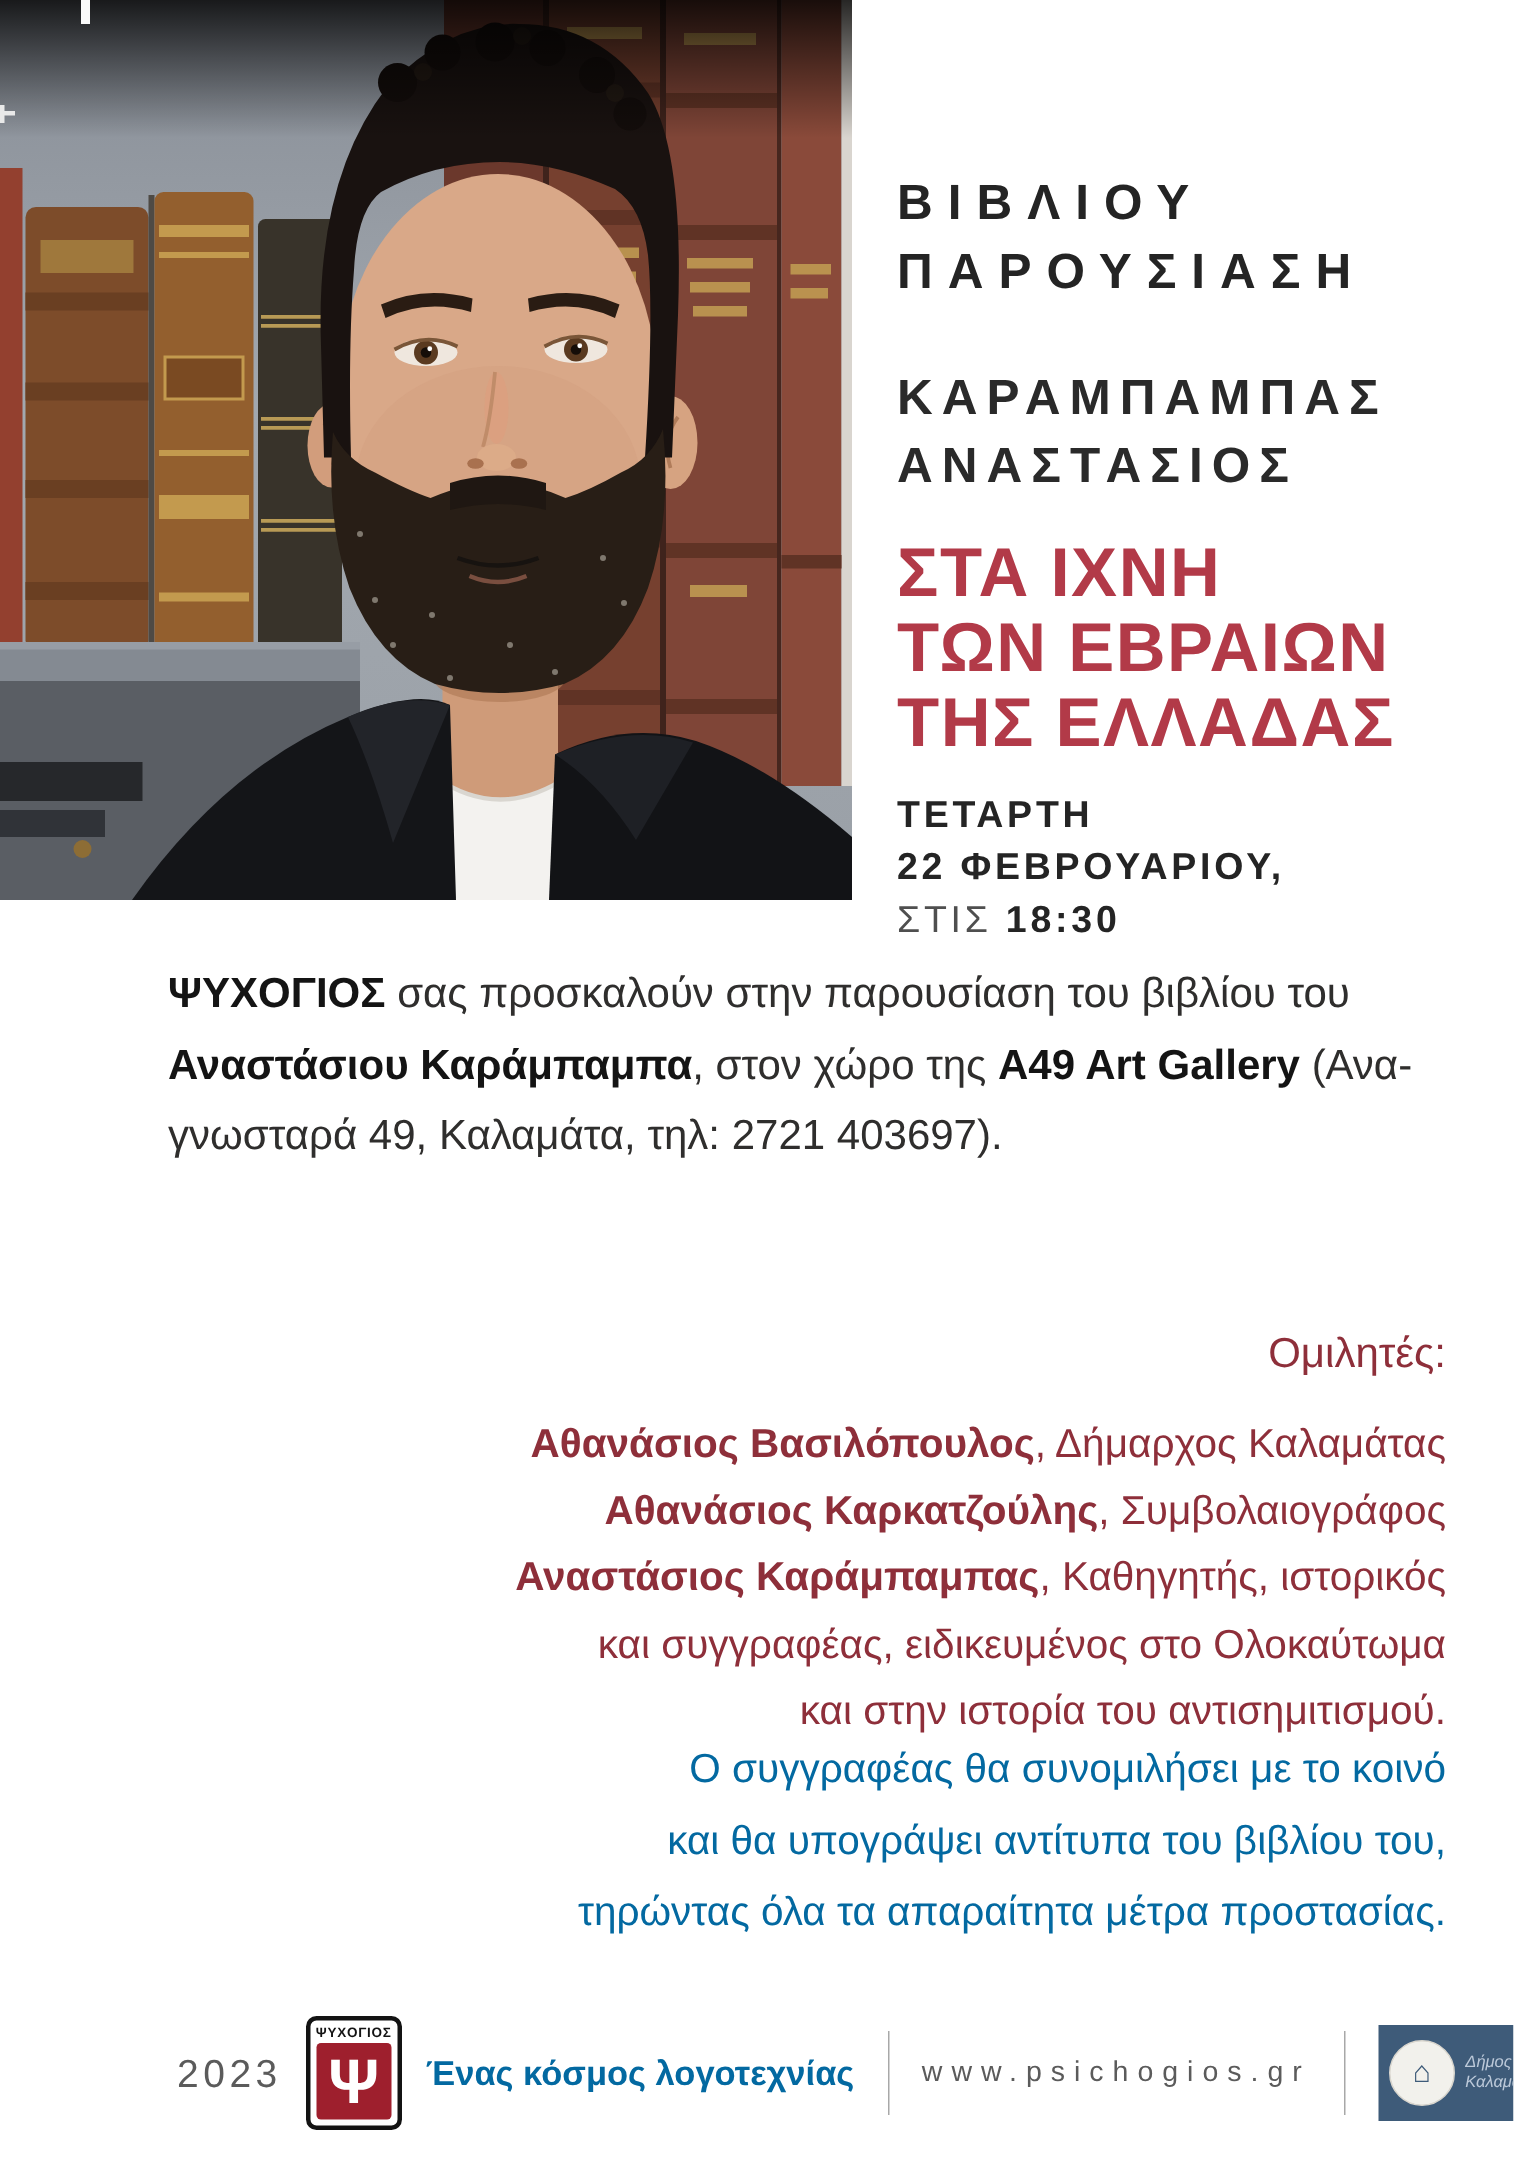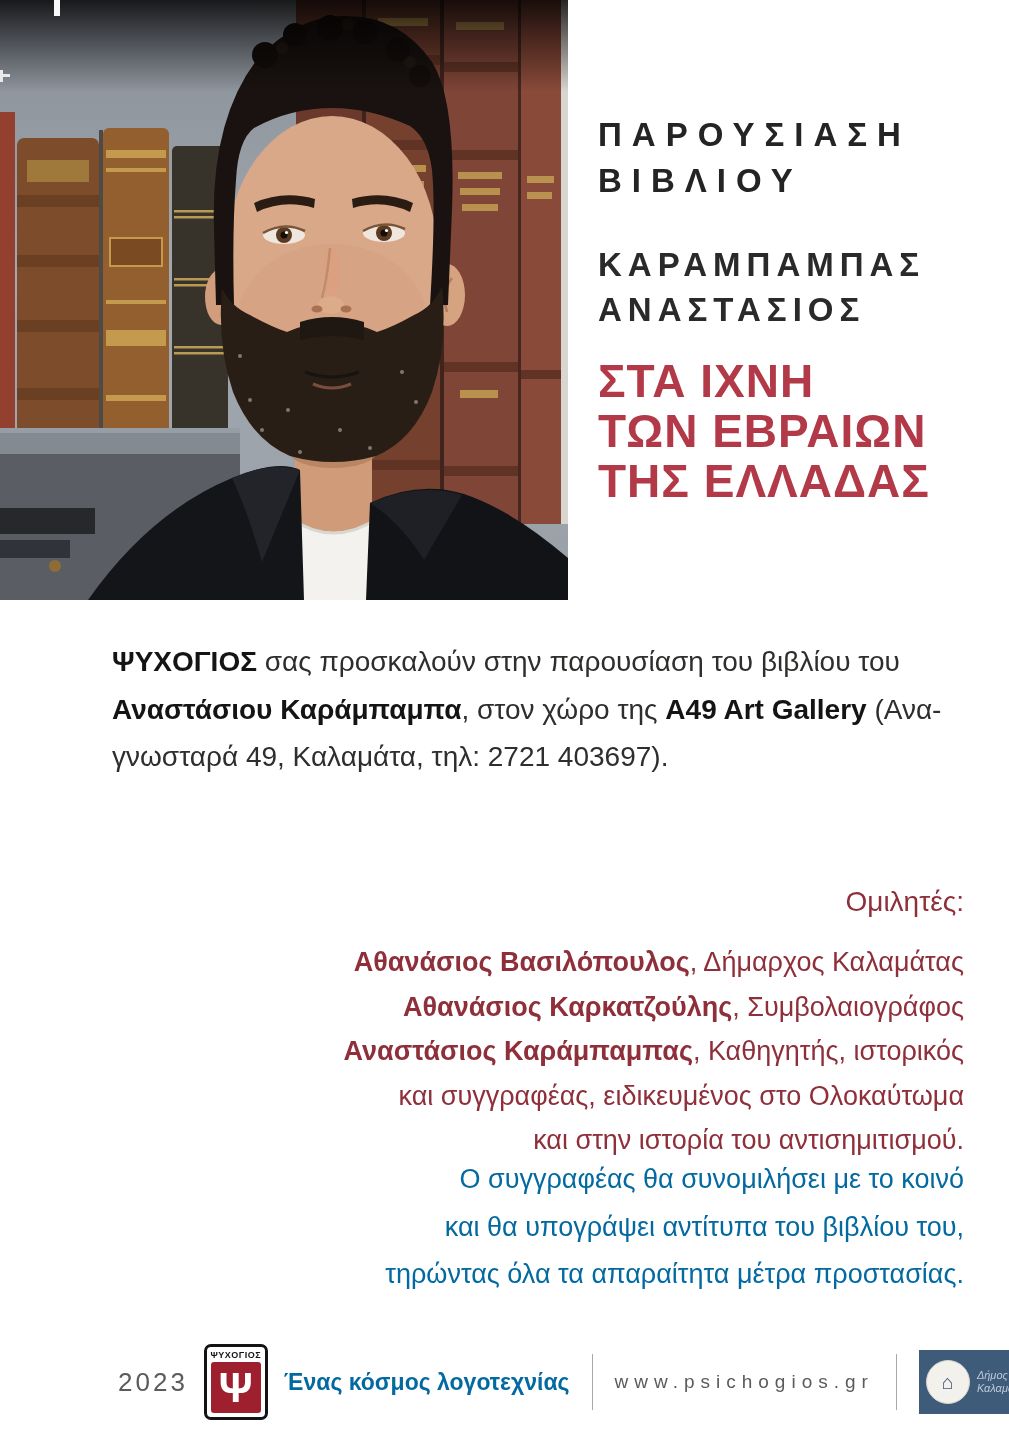--- a/index.html
+++ b/index.html
@@ -212,31 +212,36 @@
 
       <rect x="0" y="0" width="568" height="92" fill="url(#shade)"></rect>
       <rect x="54" y="0" width="6" height="16" fill="#fafafa"></rect>
       <rect x="0" y="70" width="3" height="12" fill="#e9e9e9"></rect>
       <rect x="0" y="74" width="10" height="3" fill="#e9e9e9"></rect>
     </svg>
   </div>
 
   <div class="rightcol">
     <div class="hdr">
+      <div>ΒΙΒΛΙΟΥ</div>
       <div>ΠΑΡΟΥΣΙΑΣΗ</div>
-      <div>ΒΙΒΛΙΟΥ</div>
     </div>
     <div class="auth">
       <div>ΚΑΡΑΜΠΑΜΠΑΣ</div>
       <div>ΑΝΑΣΤΑΣΙΟΣ</div>
     </div>
     <div class="btitle">
       <div>ΣΤΑ ΙΧΝΗ</div>
       <div>ΤΩΝ ΕΒΡΑΙΩΝ</div>
       <div>ΤΗΣ ΕΛΛΑΔΑΣ</div>
+    </div>
+    <div class="evt">
+      <div>ΤΕΤΑΡΤΗ</div>
+      <div>22 ΦΕΒΡΟΥΑΡΙΟΥ,</div>
+      <div><span class="lite">ΣΤΙΣ</span> <span>18:30</span></div>
     </div>
   </div>
 
   <div class="invite">
     <div><b>ΨΥΧΟΓΙΟΣ</b><span> σας προσκαλούν στην παρουσίαση του βιβλίου του</span></div>
     <div><b>Αναστάσιου Καράμπαμπα</b><span>, στον χώρο της </span><b>A49 Art Gallery</b><span> (Ανα-</span></div>
     <div><span>γνωσταρά 49, Καλαμάτα, τηλ: 2721 403697).</span></div>
   </div>
 
   <div class="speakers">

